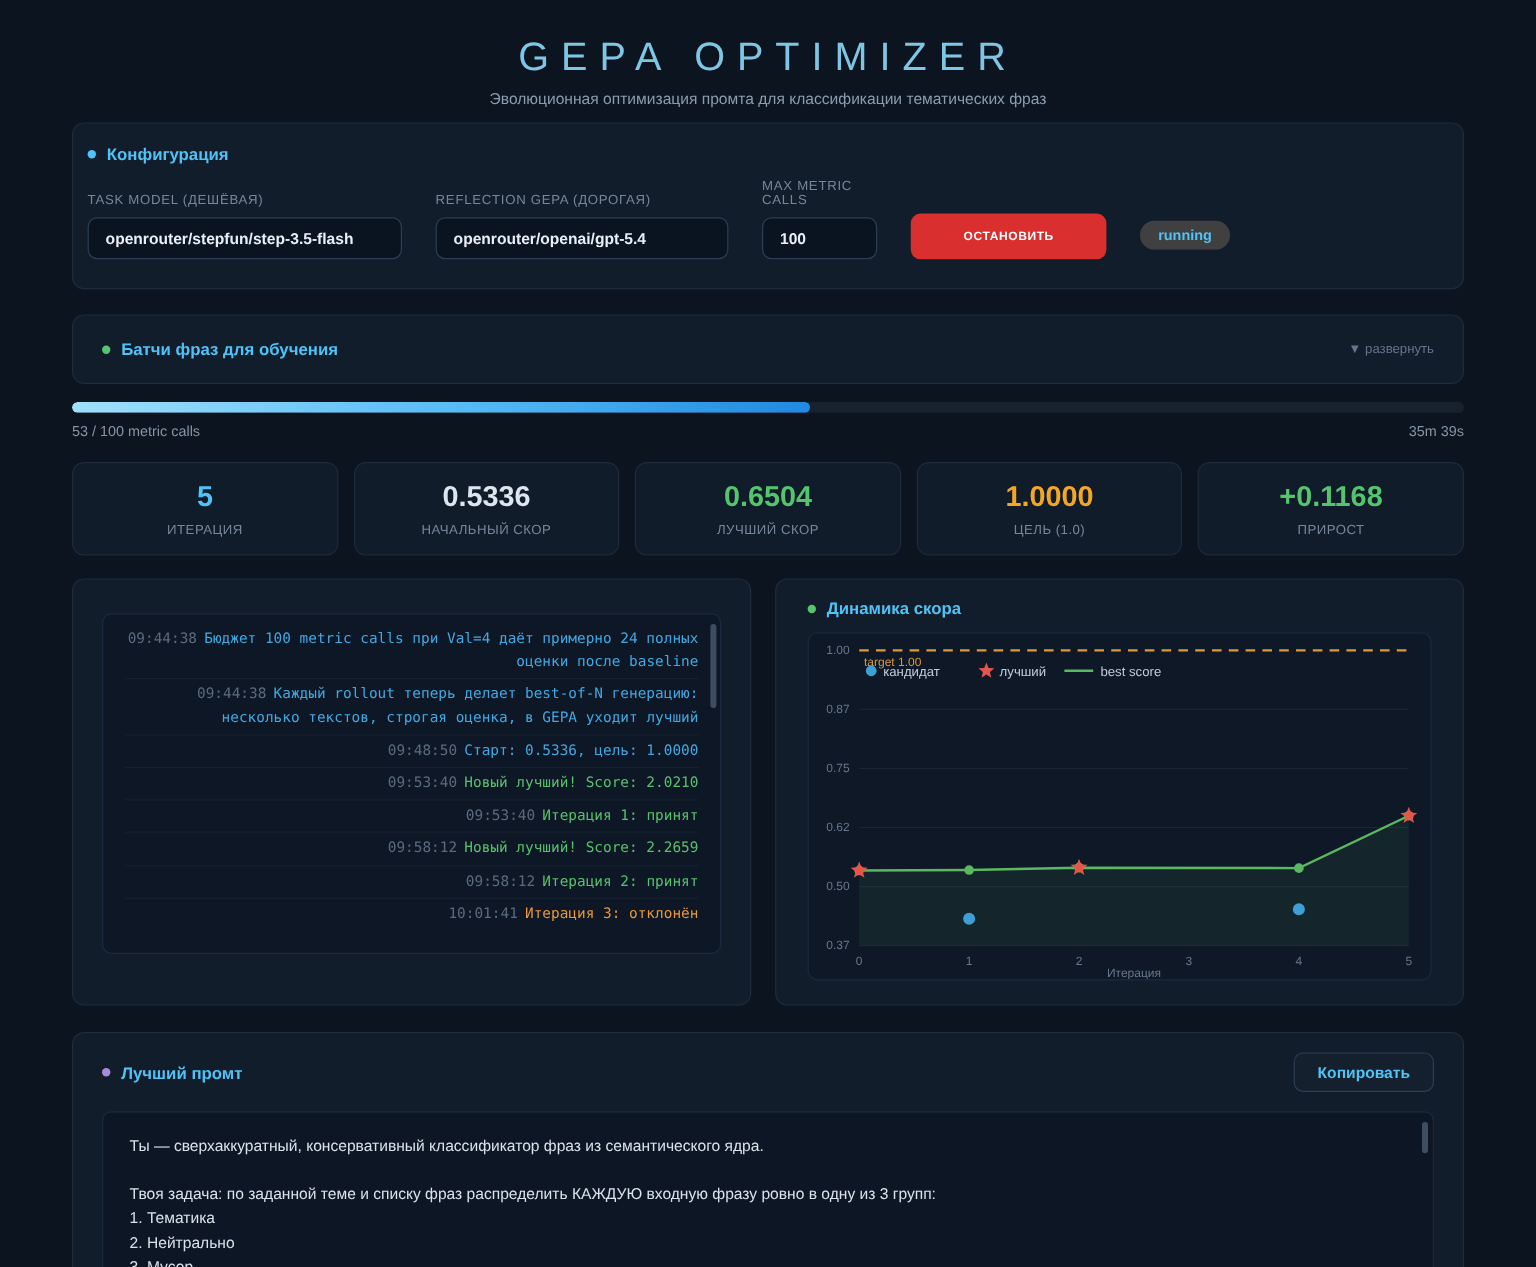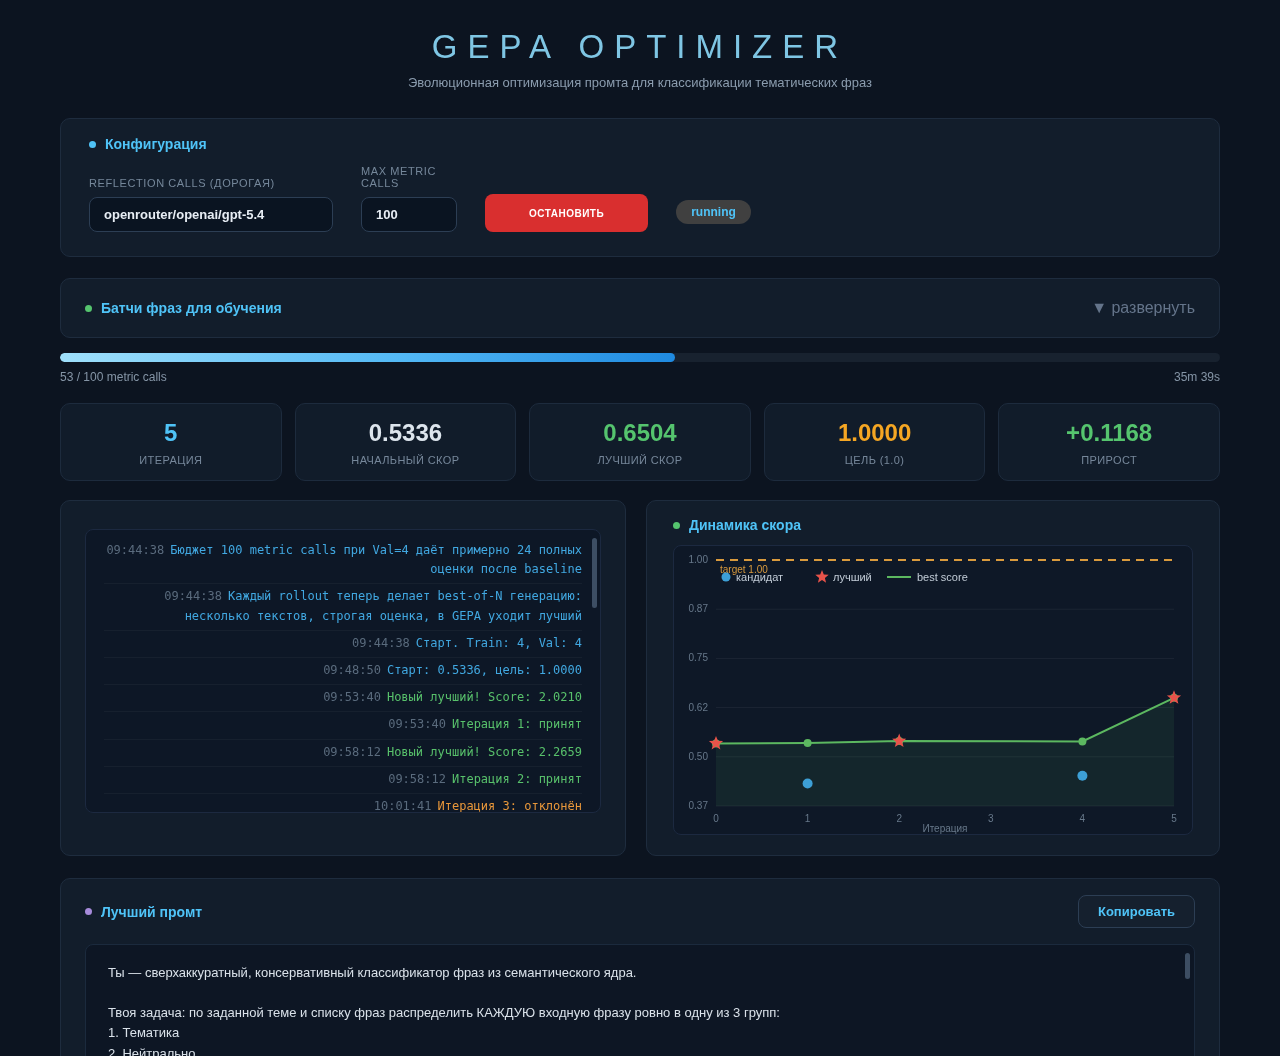--- a/index.html
+++ b/index.html
@@ -18,40 +18,40 @@
 
   .section-head { display:flex; align-items:center; gap:9px; }
   .dot { width:7px; height:7px; border-radius:50%; flex:none; }
   .dot-blue { background:#4fc3f7; }
   .dot-green { background:#55c46e; }
   .dot-orange { background:#e0a13c; }
   .dot-purple { background:#a78bdb; }
   .section-title { color:#4fc3f7; font-size:14px; font-weight:700; }
 
   
-  .config-card { margin-top:28px; padding:17px 28px 24px; }
+  .config-card { margin-top:12px; padding:17px 12px 24px; }
   .config-row { display:flex; align-items:flex-end; gap:28px; margin-top:13px; }
   .field-label { font-size:11px; color:#75879a; letter-spacing:.6px; margin-bottom:8px; }
   .field input {
     height:35px; background:#0a1421; border:1px solid #2c3e54; border-radius:8px;
     color:#e8eef5; font-size:13px; font-weight:700; padding:0 14px; width:100%;
     font-family:"Liberation Sans", sans-serif; outline:none;
   }
   .field.f0 { width:262px; } .field.f1 { width:244px; } .field.f2 { width:96px; }
   .stop-btn {
     height:38px; padding:0 44px; background:#d92f2f; border:none; border-radius:8px;
     color:#fff; font-weight:700; font-size:10px; letter-spacing:.5px; cursor:pointer;
     font-family:"Liberation Sans", sans-serif;
   }
   .badge { background:#404040; color:#4fc3f7; font-size:12px; font-weight:700;
     padding:5px 15px; border-radius:14px; margin-bottom:8px; }
 
   
   .batches-card { margin-top:21px; padding:20px 24px; display:flex; justify-content:space-between; align-items:center; }
-  .expand { color:#64748a; font-size:16px; cursor:pointer; }
+  .expand { color:#64748a; font-size:11px; cursor:pointer; }
 
   
   .progress-wrap { margin-top:15px; }
   .progress-track { height:9px; background:#18222f; border-radius:5px; overflow:hidden; }
   .progress-fill { height:100%; background:linear-gradient(90deg,#9fe0fb,#53b9f5 55%,#1f8ae0); border-radius:5px; }
   .progress-labels { display:flex; justify-content:space-between; font-size:12px; color:#8595a6; margin-top:8px; }
 
   
   .stats-row { display:flex; gap:13px; margin-top:19px; }
   .stat-card { flex:1; background:#111c2a; border:1px solid #1d2b3d; border-radius:10px; text-align:center; padding:15px 0 14px; }
@@ -97,21 +97,22 @@
     <div class="page-subtitle">Эволюционная оптимизация промта для классификации тематических фраз</div>
   </div>
 
   <div class="card config-card">
     <div class="section-head">
       <span class="dot dot-blue"></span>
       <span class="section-title">Конфигурация</span>
     </div>
     <div class="config-row">
 
-        <div class="field f1"><div class="field-label">REFLECTION CALLS (ДОРОГАЯ)</div><input readonly="" value="openrouter/openai/gpt-5.4" style=""></div>
+      <div class="field f0"><div class="field-label">TASK MODEL (ДЕШЁВАЯ)</div><input readonly="" value="openrouter/stepfun/step-3.5-flash" style=""></div>
+        <div class="field f1"><div class="field-label">REFLECTION GEPA (ДОРОГАЯ)</div><input readonly="" value="openrouter/openai/gpt-5.4" style=""></div>
         <div class="field f2"><div class="field-label">MAX METRIC CALLS</div><input readonly="" value="100" style=""></div>
         <button class="stop-btn">ОСТАНОВИТЬ</button>
       <span class="badge">running</span>
     </div>
   </div>
 
   <div class="card batches-card">
     <div class="section-head">
       <span class="dot dot-green"></span>
       <span class="section-title">Батчи фраз для обучения</span>
@@ -152,21 +153,20 @@
       </div>
     </div>
 
   <div class="main-cols">
 
     <div class="card log-card">
       <div class="log-box">
         <div>
             <div class="log-entry"><span class="log-time">09:44:38</span><span class="log-msg log-info">Бюджет 100 metric calls при Val=4 даёт примерно 24 полных оценки после baseline</span></div>
             <div class="log-entry"><span class="log-time">09:44:38</span><span class="log-msg log-info">Каждый rollout теперь делает best-of-N генерацию: несколько текстов, строгая оценка, в GEPA уходит лучший</span></div>
-            <div class="log-entry"><span class="log-time">09:44:38</span><span class="log-msg log-info">Старт. Train: 4, Val: 4</span></div>
             <div class="log-entry"><span class="log-time">09:48:50</span><span class="log-msg log-info">Старт: 0.5336, цель: 1.0000</span></div>
             <div class="log-entry"><span class="log-time">09:53:40</span><span class="log-msg log-success">Новый лучший! Score: 2.0210</span></div>
             <div class="log-entry"><span class="log-time">09:53:40</span><span class="log-msg log-success">Итерация 1: принят</span></div>
             <div class="log-entry"><span class="log-time">09:58:12</span><span class="log-msg log-success">Новый лучший! Score: 2.2659</span></div>
             <div class="log-entry"><span class="log-time">09:58:12</span><span class="log-msg log-success">Итерация 2: принят</span></div>
             <div class="log-entry"><span class="log-time">10:01:41</span><span class="log-msg log-warn">Итерация 3: отклонён</span></div>
           </div>
         <div class="scroll-thumb" style="top:8px;height:70px;"></div>
       </div>
     </div>

